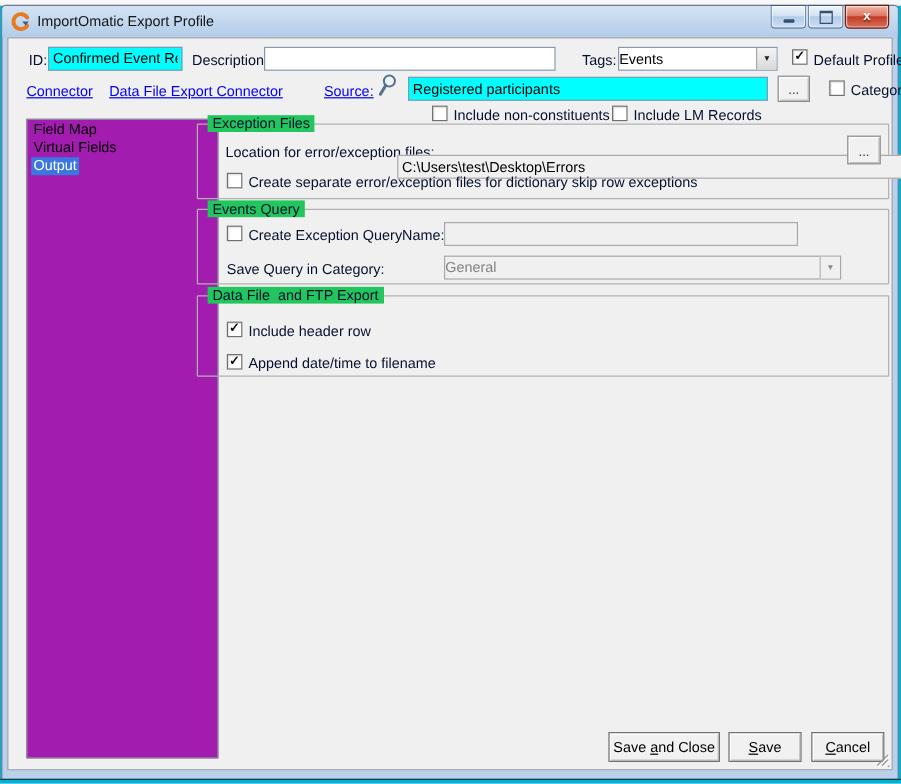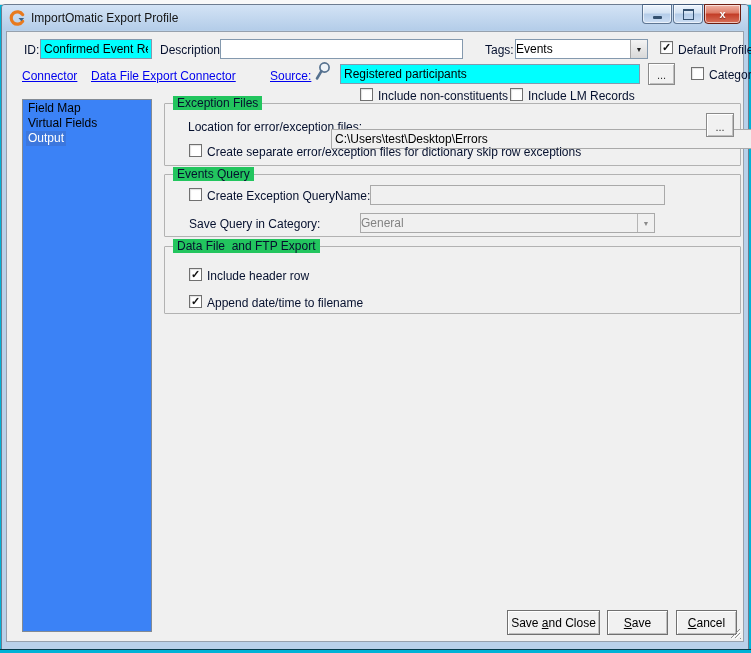--- a/index.html
+++ b/index.html
@@ -42,21 +42,21 @@
   .cb .mark{font-size:11px;font-weight:bold;color:#111;line-height:11px;margin-top:-1px}
 
   .combo{position:absolute;height:20px;border:1px solid #8499ae;background:#fff;display:flex}
   .combo .val{flex:1;padding:2px 0;white-space:nowrap;overflow:hidden}
   .combo .arrowbtn{width:17px;border-left:1px solid #a5a5a5;background:linear-gradient(#f4f4f4,#d8d8d8);
       display:flex;align-items:center;justify-content:center;font-size:7px;color:#222}
   .combo.disabled{background:#f0f0f0;border-color:#a9a9a9}
   .combo.disabled .val{color:#838383}
   .combo.disabled .arrowbtn{background:#f0f0f0;color:#8a8a8a;border-left:1px solid #b5b5b5}
 
-  .listbox{position:absolute;left:15px;top:67px;width:130px;height:533px;background:#3b82f6;
+  .listbox{position:absolute;left:15px;top:67px;width:160px;height:533px;background:#a21caf;
            border:1px solid #828a94;padding-top:1px}
   .listitem{height:15px;line-height:15px;padding-left:3px;white-space:nowrap}
   .listitem .seltext{display:inline-block;padding:0 2px}
   .listitem.sel .seltext{background:#3c77dd;color:#fff}
 
   .group{position:absolute;border:1px solid #b2b2b2;border-radius:1px}
   .group .gtitle{position:absolute;top:-8px;left:8px;background:#22c55e;padding:0 4px;
                  color:#05102e;white-space:pre}
 
   .btn{position:absolute;background:#f1f1f1;border:1px solid #707070;
@@ -153,21 +153,21 @@
 
     <div class="group" style="left:157px;top:142px;width:577px;height:63px">
       <span class="gtitle">Events Query</span>
       <span class="cb" style="left:24px;top:13px">
           <span class="mark"></span>
         </span>
       <span class="lbl" style="left:42px;top:14px">Create Exception Query</span>
       <span class="lbl" style="left:170px;top:14px">Name:</span>
       <input class="txt disabled" style="left: 205px; top: 10px; width: 295px;" value="">
       <span class="lbl" style="left:24px;top:42px">Save Query in Category:</span>
-      <div class="combo disabled" style="left:195px;top:38px;width:295px">
+      <div class="combo disabled" style="left:205px;top:38px;width:331px">
         <span class="val">General</span>
         <span class="arrowbtn">▼</span>
       </div>
     </div>
 
     <div class="group" style="left:157px;top:214px;width:577px;height:68px">
       <span class="gtitle">Data File  and FTP Export</span>
       <span class="cb" style="left:24px;top:21px">
           <span class="mark">✓</span>
         </span>

